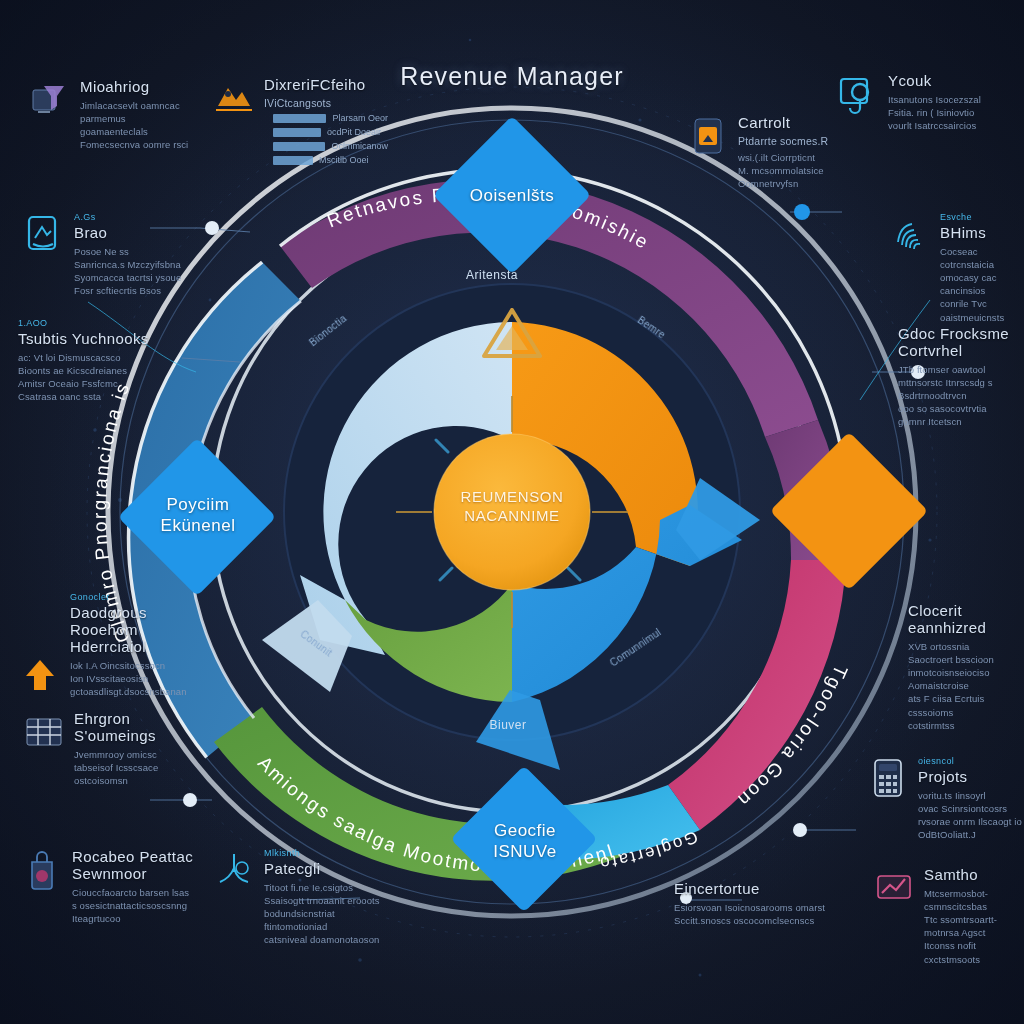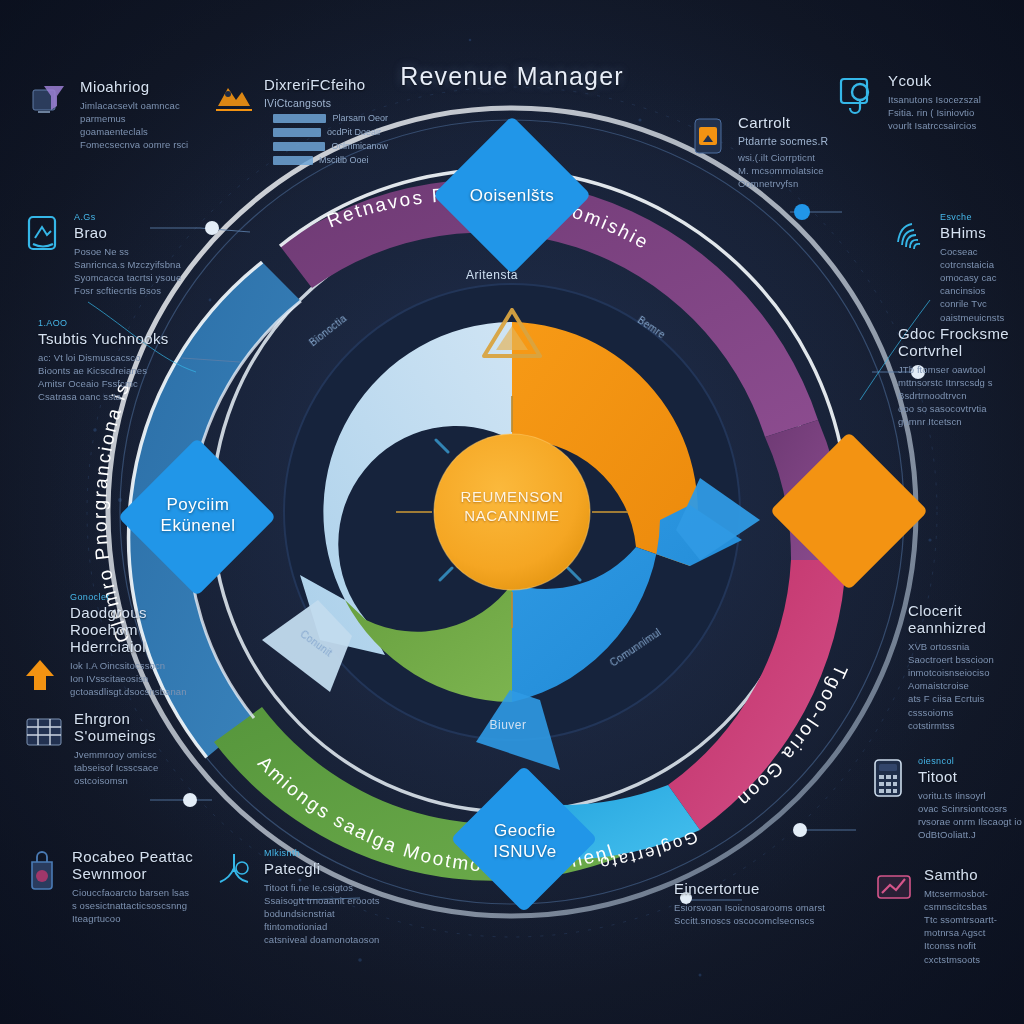--- a/index.html
+++ b/index.html
@@ -418,21 +418,21 @@
           </svg></div>
         <div class="txt">
           <div class="kicker">A.Gs</div>
           <h4>Brao</h4>
           <p>Posoe Ne ss</p>
           <p>Sanricnca.s Mzczyifsbna</p>
           <p>Syomcacca tacrtsi ysoue</p>
           <p>Fosr scftiecrtis Bsos</p>
         </div>
       </div>
-      <div class="anno" style="left: 18px; top: 318px; width: 180px; margin-left: 20px;">
+      <div class="anno" style="left: 18px; top: 318px; width: 180px;">
         <div class="txt">
           <div class="kicker">1.AOO</div>
           <h4>Tsubtis Yuchnooks</h4>
           <p>ac: Vt loi Dismuscacsco</p>
           <p>Bioonts ae Kicscdreianes</p>
           <p>Amitsr Oceaio Fssfcmc</p>
           <p>Csatrasa oanc ssta</p>
         </div>
       </div>
       <div class="anno" style="left: 888px; top: 212px; width: 134px;">
@@ -510,21 +510,21 @@
               <rect x="13" y="26" width="5" height="4"></rect>
               <rect x="20" y="26" width="5" height="4"></rect>
               <rect x="27" y="26" width="4" height="4"></rect>
               <rect x="13" y="33" width="5" height="4"></rect>
               <rect x="20" y="33" width="5" height="4"></rect>
               <rect x="27" y="33" width="4" height="4"></rect>
             </g>
           </svg></div>
         <div class="txt">
           <div class="kicker">oiesncol</div>
-          <h4>Titoot</h4>
+          <h4>Projots</h4>
           <p>voritu.ts Iinsoyrl</p>
           <p>ovac Scinrsiontcosrs</p>
           <p>rvsorae onrm Ilscaogt io</p>
           <p>OdBtOoliatt.J</p>
         </div>
       </div>
       <div class="anno" style="left: 20px; top: 848px; width: 178px;">
         <div class="ico"><svg width="44" height="44" viewBox="0 0 44 44" fill="none">
             <path d="M12 14 h20 v24 a3 3 0 0 1-3 3 H15 a3 3 0 0 1-3-3 Z" fill="#2a3c5e" stroke="#4a7bb5" stroke-width="1.6"></path>
             <path d="M17 14 V9 a5 5 0 0 1 10 0 v5" stroke="#4a7bb5" stroke-width="1.8" fill="none"></path>

